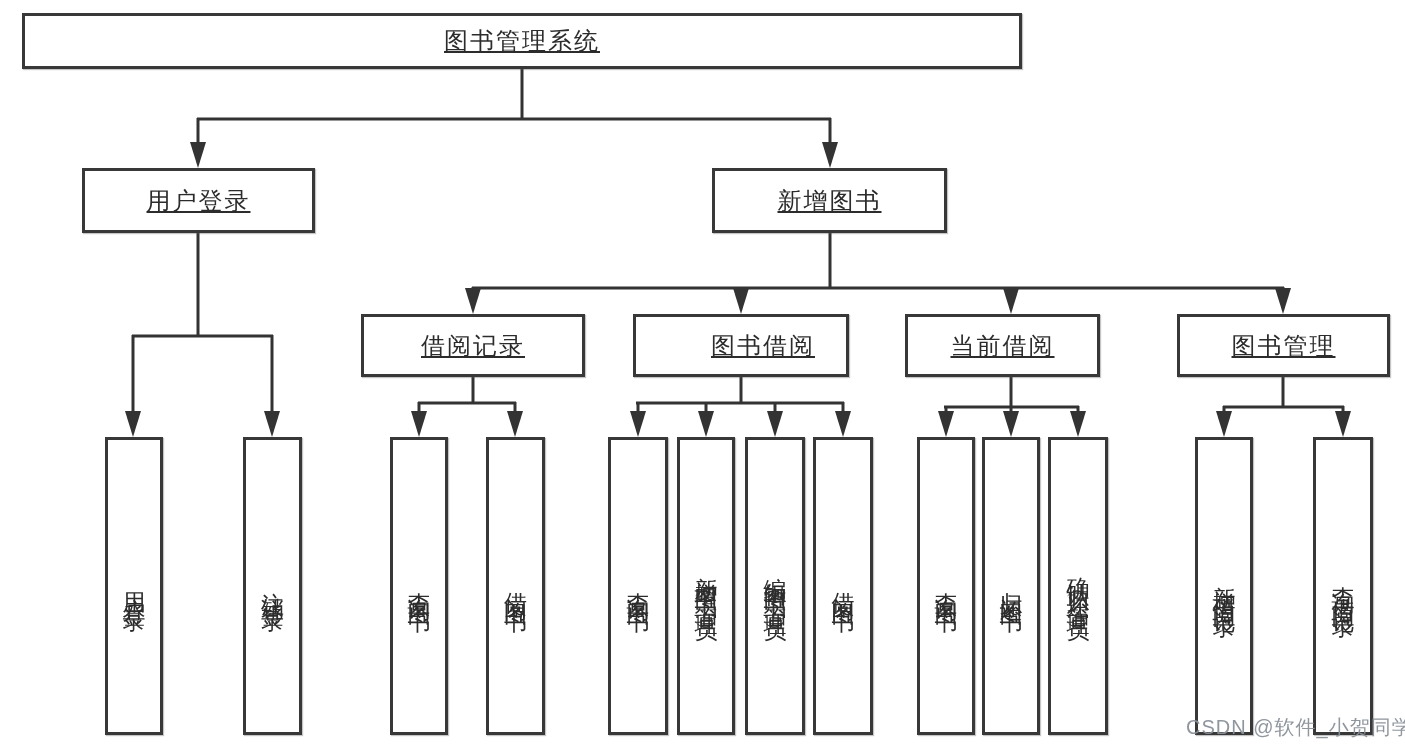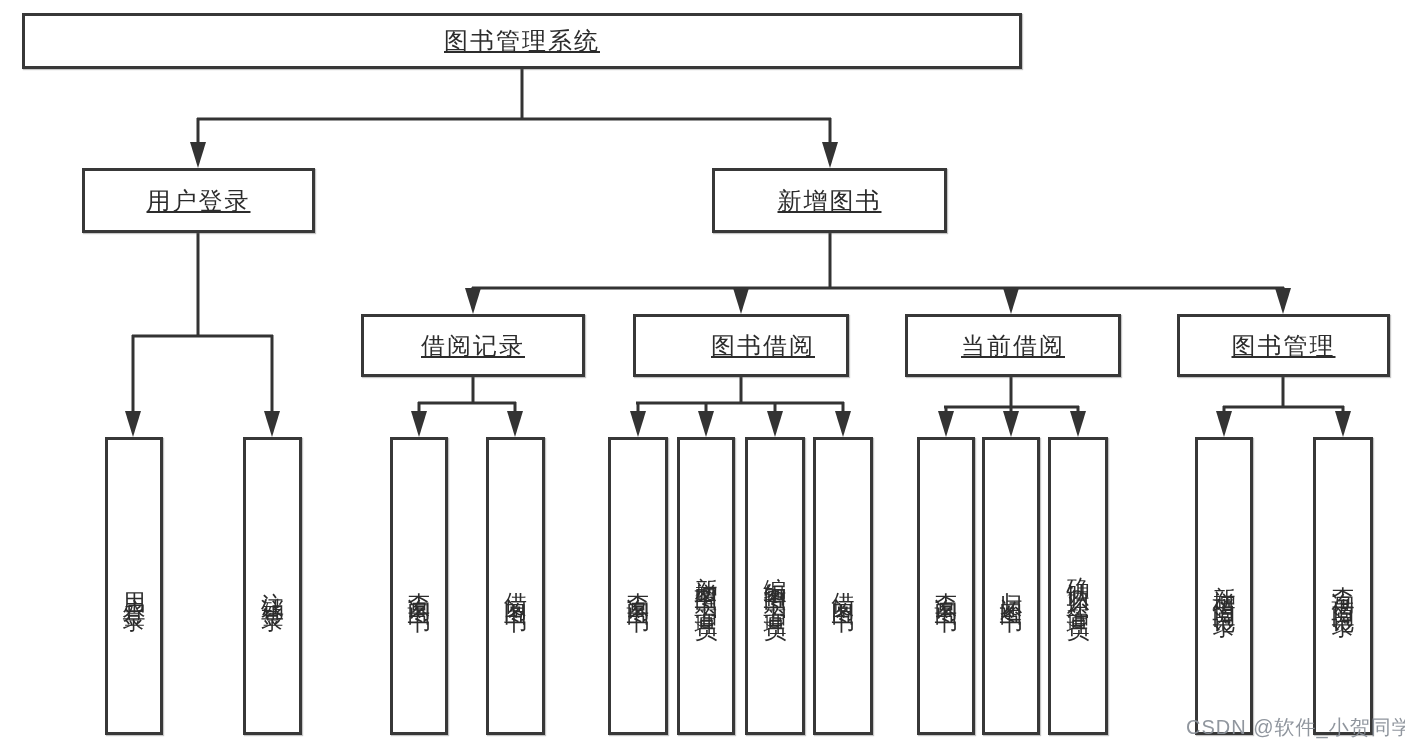--- a/index.html
+++ b/index.html
@@ -37,21 +37,21 @@
     font-size:23px;
     letter-spacing:6px;
     line-height:1;
   }
   
   #bx-root       {left:22px;  top:13px;  width:1000px;height:56px;}
   #bx-login      {left:82px;  top:168px; width:233px; height:65px;}
   #bx-mgmt       {left:712px; top:168px; width:235px; height:65px;}
   #bx-newrec     {left:361px; top:314px; width:224px; height:63px;}
   #bx-borrow     {left:633px; top:314px; width:216px; height:63px;padding-left:44px;}
-  #bx-current    {left:905px; top:314px; width:216px; height:63px;}
+  #bx-current    {left:905px; top:314px; width:195px; height:63px;}
   #bx-records    {left:1177px;top:314px; width:213px; height:63px;}
   #bx-leaf-login {left:105px; top:437px; width:58px;  height:298px;}
   #bx-leaf-logout{left:243px; top:437px; width:59px;  height:298px;}
   #bx-nb-query   {left:390px; top:437px; width:58px;  height:298px;}
   #bx-nb-borrow  {left:486px; top:437px; width:59px;  height:298px;}
   #bx-bb-query   {left:608px; top:437px; width:60px;  height:298px;}
   #bx-bb-add     {left:677px; top:437px; width:58px;  height:298px;}
   #bx-bb-edit    {left:745px; top:437px; width:60px;  height:298px;}
   #bx-bb-borrow  {left:813px; top:437px; width:60px;  height:298px;}
   #bx-cb-query   {left:917px; top:437px; width:58px;  height:298px;}

